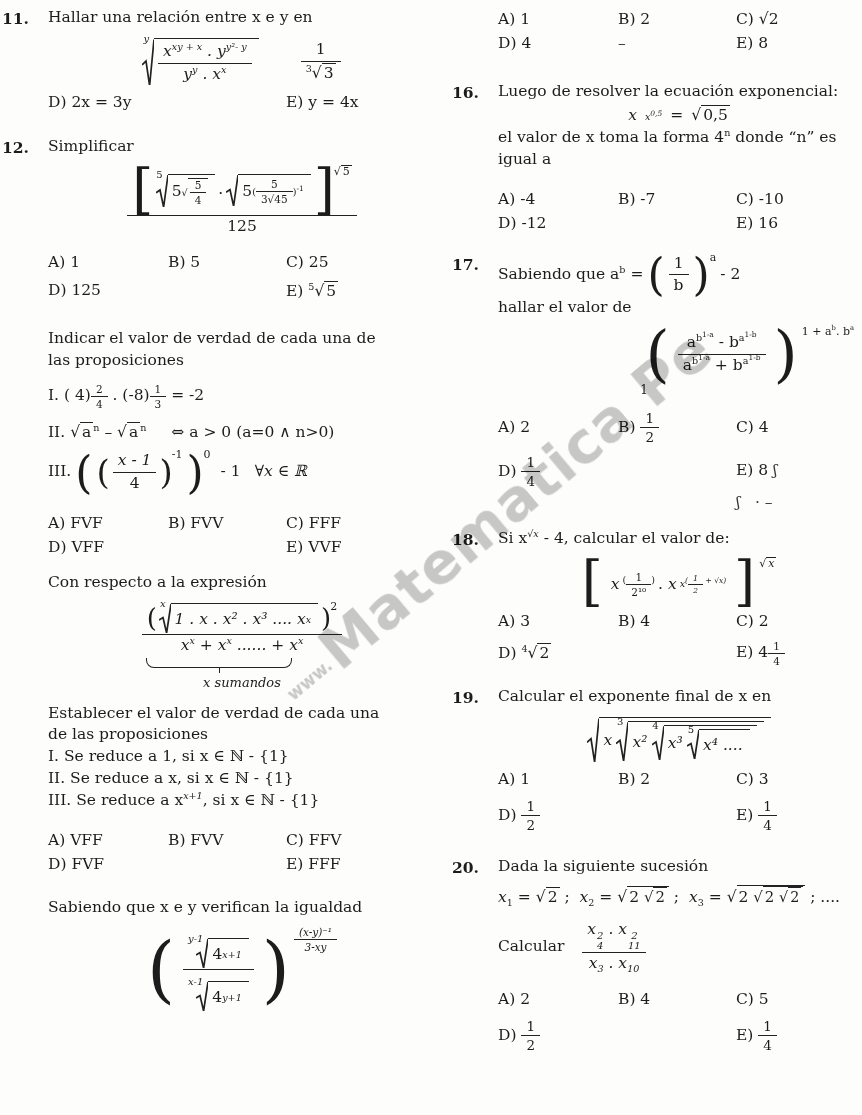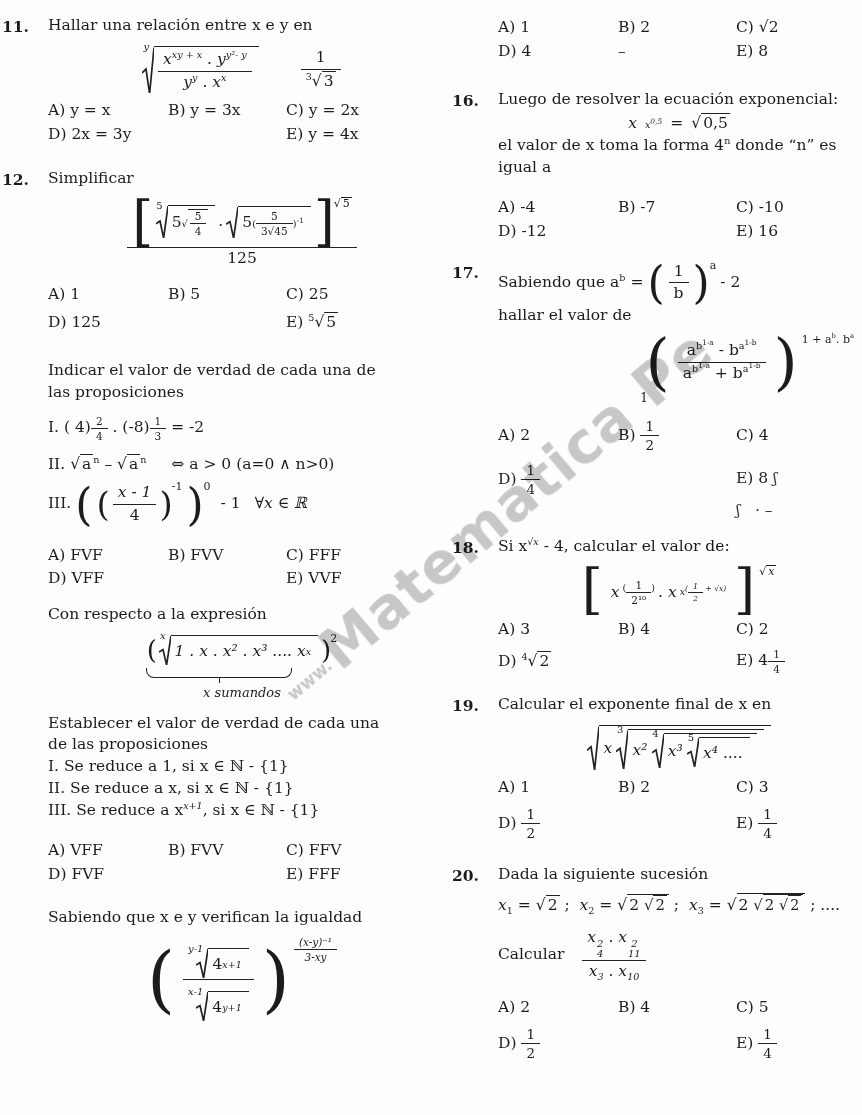--- a/index.html
+++ b/index.html
@@ -1,18 +1,18 @@
 <!DOCTYPE html>
 <html><head>
 <meta charset="utf-8">
 <style>
   html,body{margin:0;padding:0;background:#e8e8e8}
   .page{position:relative;width:862px;height:1115px;background:#fdfdfc;color:#1c1c1c;
         font-family:"DejaVu Serif",serif;font-size:15.5px;line-height:1.28;overflow:hidden}
-  .col{position:absolute;top:16px;z-index:1}
+  .col{position:absolute;top:8px;z-index:1}
   #colL{left:2px;width:434px}
   #colR{left:452px;width:408px}
   .prob{position:relative}
   .pnum{position:absolute;left:0;top:1px;font-weight:bold}
   .pbody{margin-left:46px}
   .it{font-style:italic}
   sup{font-size:.62em;line-height:0}
   sub{font-size:.62em;line-height:0}
   sup sup{font-size:.78em}
   .fm{white-space:nowrap}
@@ -78,25 +78,20 @@
               </span>
             </span>
           </span>
           <span style="width:26px"></span>
           <span class="frac">
             <span class="n">1</span>
             <span class="d"><span class="rad"><sup>3</sup><span>√</span><span class="vinc">3</span></span></span>
           </span>
         </div>
         <div class="orow">
-          <span>A) y = x</span>
-          <span>B) y = 3x</span>
-          <span>C) y = 2x</span>
-        </div>
-        <div class="orow">
           <span>D) 2x = 3y</span>
           <span></span>
           <span>E) y = 4x</span>
         </div>
       </div>
     </div>
 
     <div class="prob mt24">
       <span class="pnum">12.</span>
       <div class="pbody">
@@ -221,20 +216,21 @@
                       </svg>
                     <span class="rb it">
                         <span>1 . x . x² . x³ .... x</span>
                         <sup>x</sup>
                       </span>
                   </span>
                   <span class="bp s26">)</span>
                   <span class="hsup">2</span>
                 </span>
               </span>
+              <span class="d it"><span>x</span><sup>x</sup><span> + x</span><sup>x</sup><span> ...... + x</span><sup>x</sup></span>
             </span>
             <span class="ub" style="width:72%"></span>
             <span class="ublbl it">x  sumandos</span>
           </span>
         </div>
         <div class="mt12">Establecer el valor de verdad de cada una</div>
         <div class="line">de las proposiciones</div>
         <div class="line">I.  Se reduce a 1, si x ∈ ℕ - {1}</div>
         <div class="line">II. Se reduce a x, si x ∈ ℕ - {1}</div>
         <div class="line fm"><span>III. Se reduce a x</span><sup class="it">x+1</sup><span>, si x ∈ ℕ - {1}</span></div>

